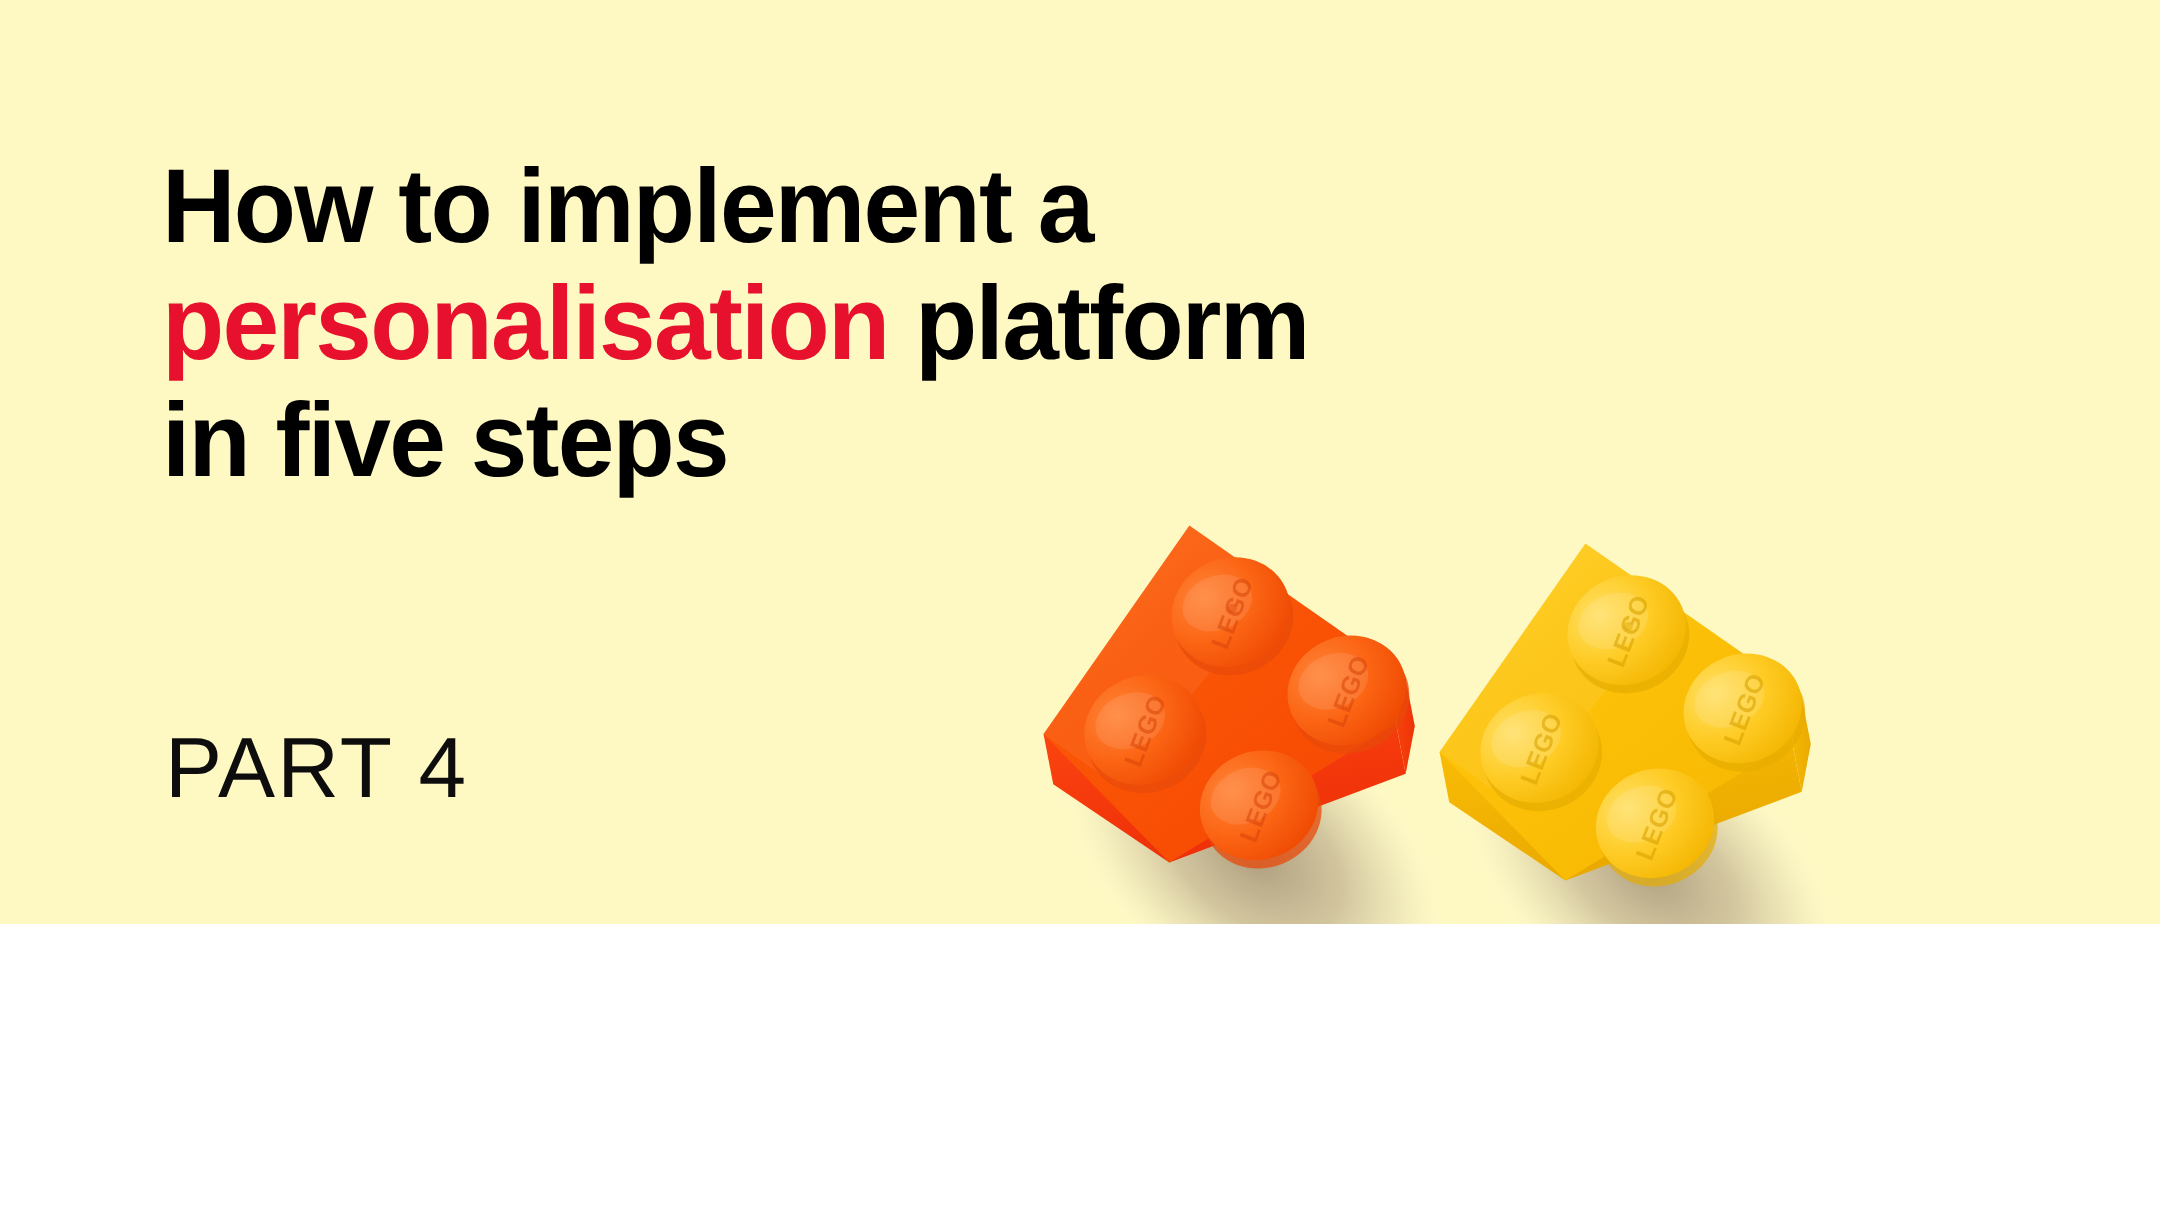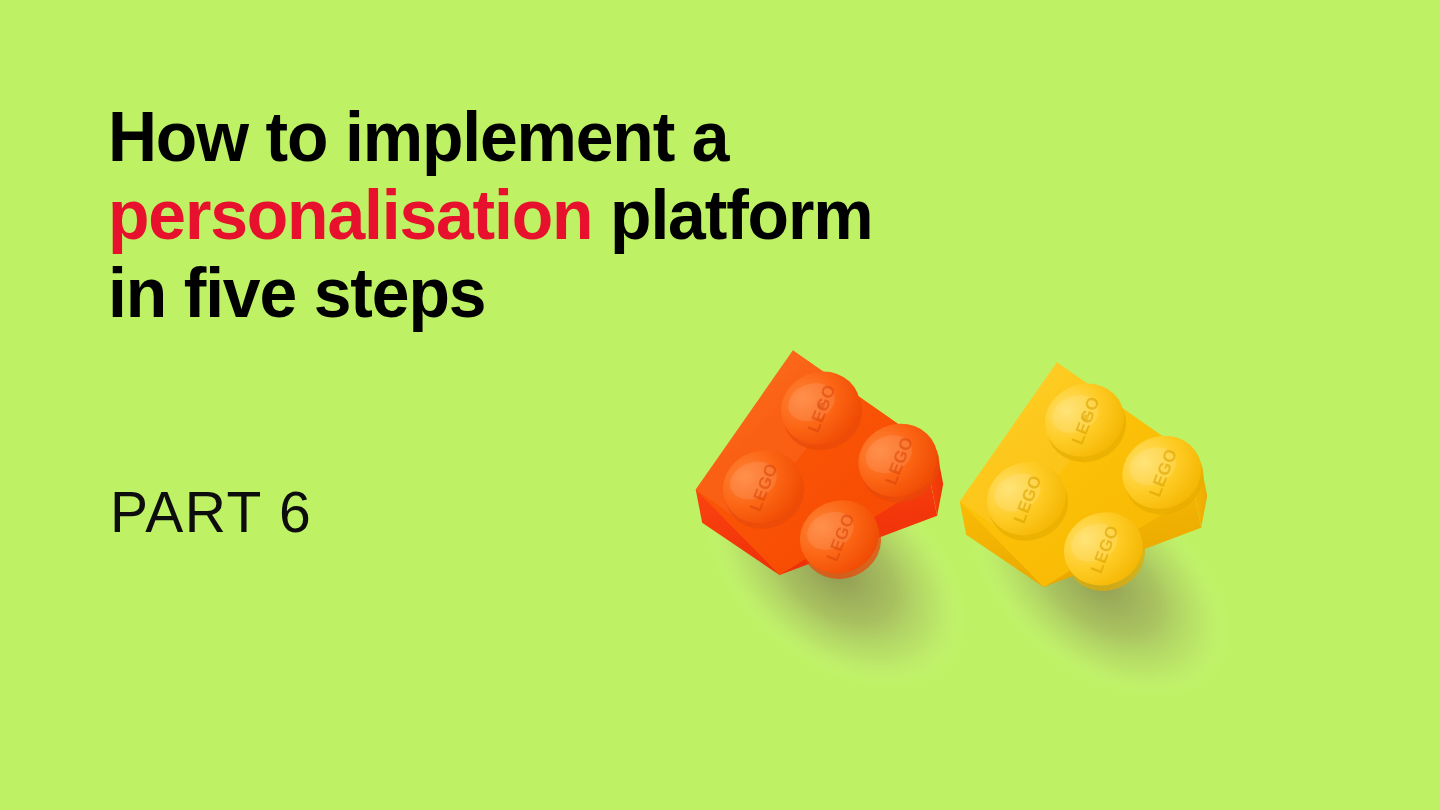--- a/index.html
+++ b/index.html
@@ -7,22 +7,22 @@
     margin: 0;
     padding: 0;
     background: #ffffff;
   }
   body {
     font-family: "Liberation Sans", sans-serif;
   }
   #slide {
     position: relative;
     width: 1440px;
-    height: 810px;
-    background: #bef264;
+    height: 616px;
+    background: #fef9c3;
     overflow: hidden;
   }
 
   
   #headline {
     position: absolute;
     left: 108px;
     top: 98px;
     width: 1060px;
     margin: 0;
@@ -80,21 +80,21 @@
 <body>
 
 <div id="slide">
 
   <h1 id="headline">
     <span class="hl-line">How to implement a</span>
     <span class="hl-line"><span class="hl-red">personalisation</span><span> platform</span></span>
     <span class="hl-line">in five steps</span>
   </h1>
 
-  <div id="part-label">PART 6</div>
+  <div id="part-label">PART 4</div>
 
   <div id="bricks">
     <svg viewBox="0 0 700 400" xmlns="http://www.w3.org/2000/svg" aria-hidden="true">
       <defs>
 
         <radialGradient id="shOrange" cx="50%" cy="50%" r="50%">
           <stop offset="0%" stop-color="#6b5146" stop-opacity="0.55"></stop>
           <stop offset="45%" stop-color="#7d6257" stop-opacity="0.34"></stop>
           <stop offset="75%" stop-color="#9c857c" stop-opacity="0.13"></stop>
           <stop offset="100%" stop-color="#ffffff" stop-opacity="0"></stop>

